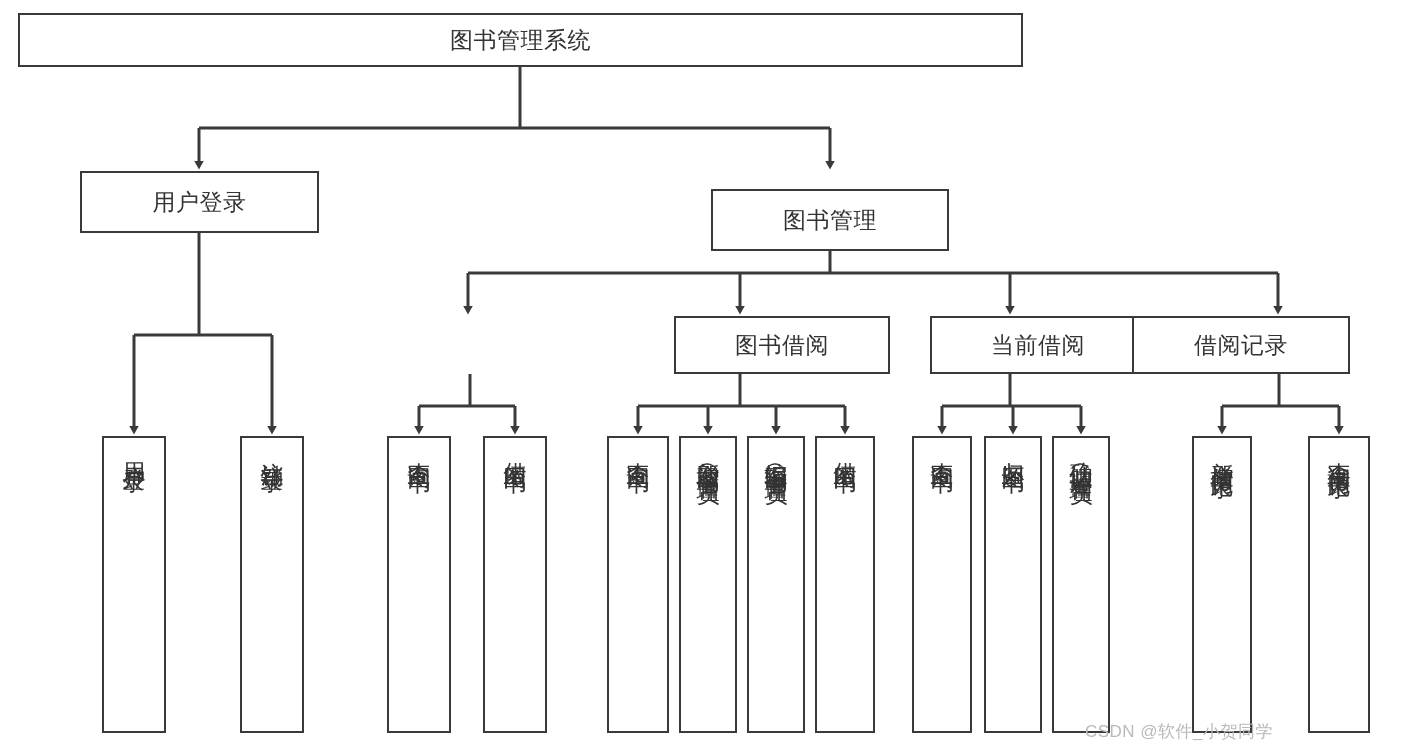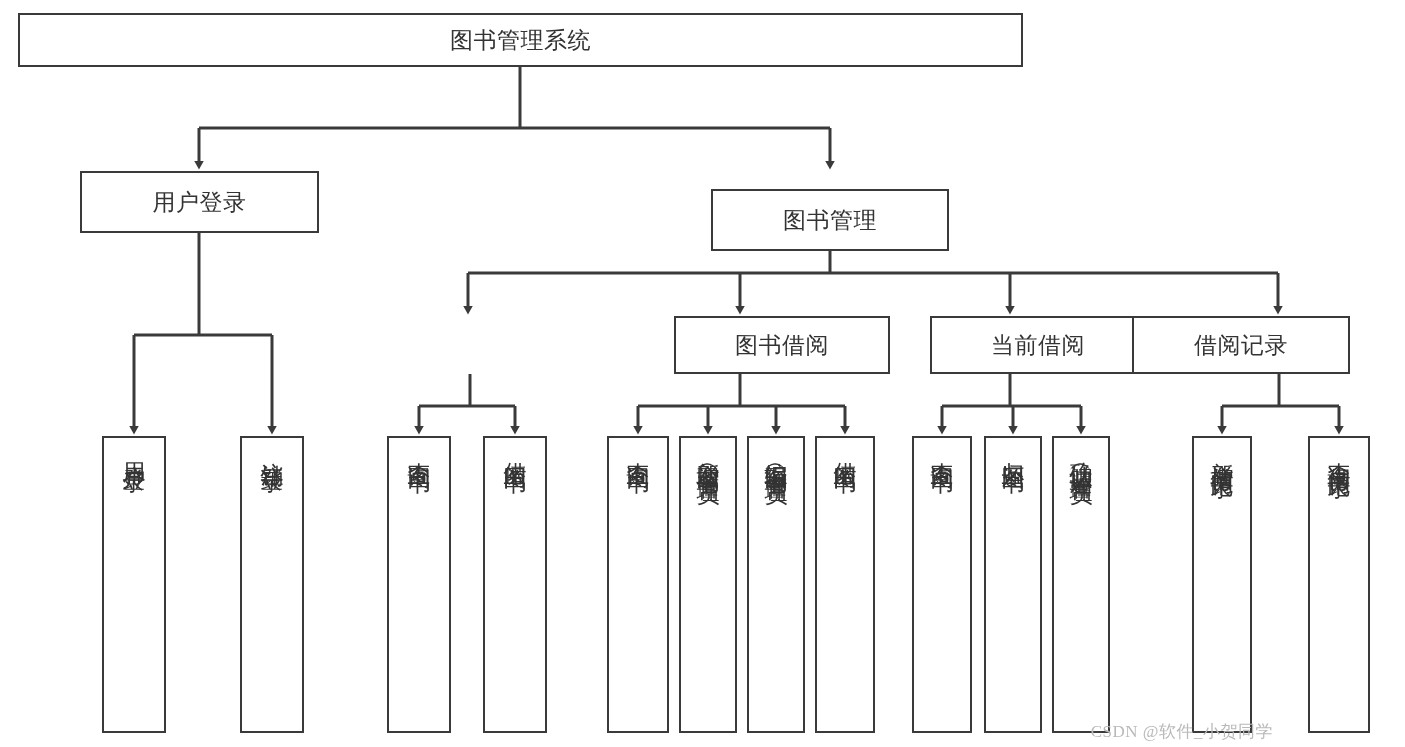--- a/index.html
+++ b/index.html
@@ -60,21 +60,21 @@
     white-space: nowrap;
   }
   .watermark {
     position: absolute;
     right: 8px;
     bottom: 4px;
     font-size: 17px;
     color: #b9b9b9;
     letter-spacing: 0.5px;
     white-space: nowrap;
-    font-family: Liberation Serif, serif;
+    font-family: Liberation Sans, sans-serif;
     margin-left: 33px;
   }
 </style>
 </head>
 <body>
 
 <div id="diagram-root">
 
   <svg class="edges" viewBox="0 0 1405 747" xmlns="http://www.w3.org/2000/svg">
     <defs>

